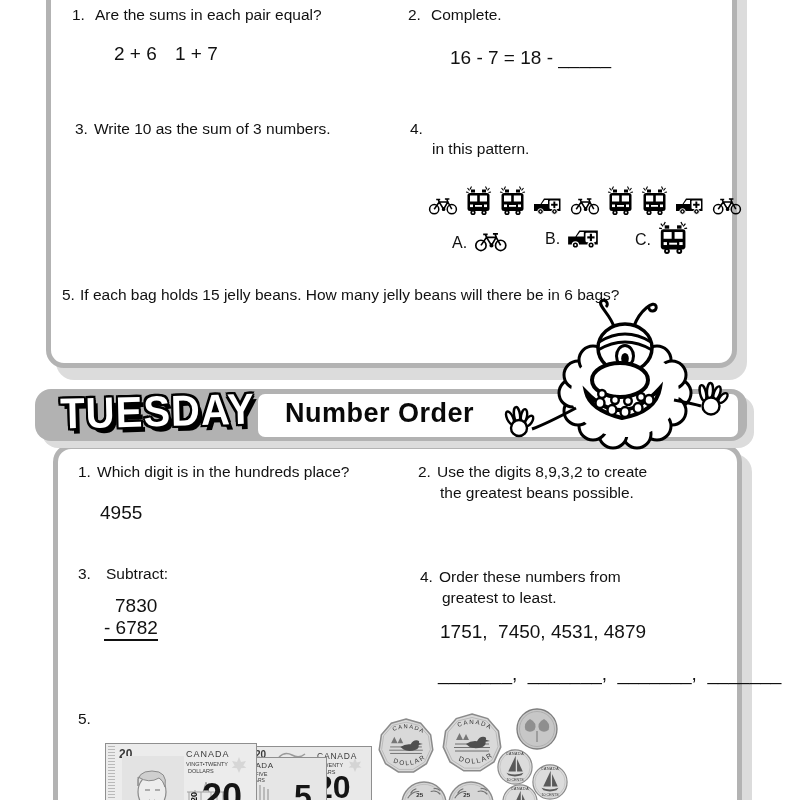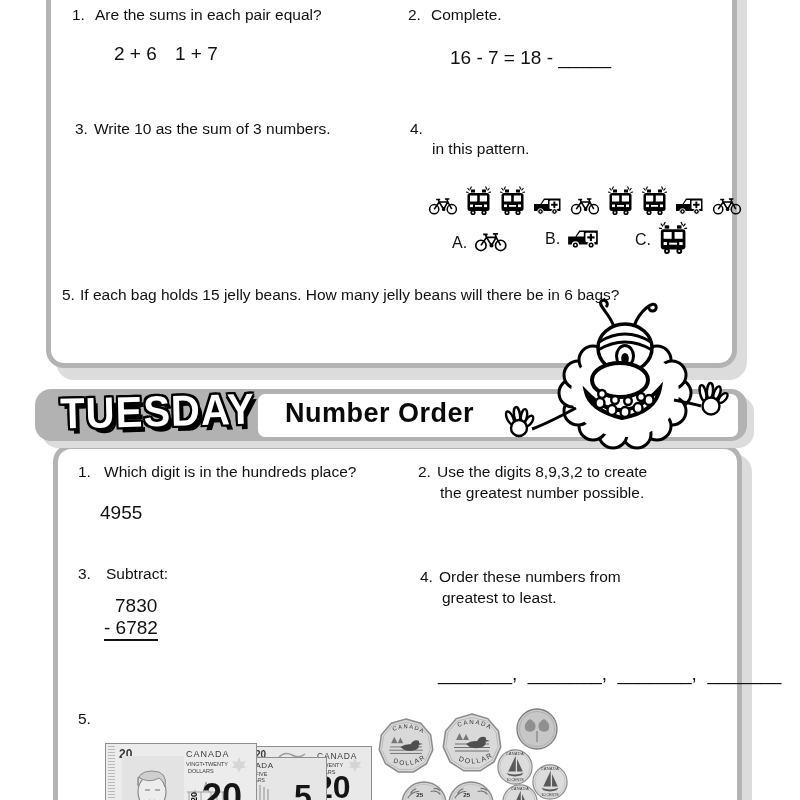--- a/index.html
+++ b/index.html
@@ -303,35 +303,36 @@
           <ellipse cx="117" cy="104" rx="3.8" ry="4"></ellipse>
         <ellipse cx="130" cy="105" rx="3.8" ry="4"></ellipse>
           <ellipse cx="143" cy="101" rx="3.8" ry="4"></ellipse>
       </g>
     </svg>
   </div>
 
   <div class="box" style="left:53px;top:444px;width:679px;height:420px;box-shadow:10px 10px 0 #dcdcdc;z-index:2"></div>
 
   <span class="t" style="left:78px;top:462px;z-index:5">1.</span>
-  <span class="t" style="left:104px;top:462px;z-index:5">Which digit is in the hundreds place?</span>
+  <span class="t" style="left:97px;top:462px;z-index:5">Which digit is in the hundreds place?</span>
   <span class="t expr" style="left:100px;top:503px;z-index:5">4955</span>
 
   <span class="t" style="left:418px;top:462px;z-index:5">2.</span>
   <span class="t" style="left:437px;top:462px;z-index:5">Use the digits 8,9,3,2 to create</span>
-  <span class="t" style="left:440px;top:483px;z-index:5">the greatest number possible.</span>
+  <span class="t" style="left:440px;top:483px;z-index:5">the greatest beans possible.</span>
 
   <span class="t" style="left:78px;top:564px;z-index:5">3.</span>
   <span class="t" style="left:106px;top:564px;z-index:5">Subtract:</span>
   <span class="t expr" style="left:115px;top:596px;z-index:5">7830</span>
   <span class="t expr" style="left:104px;top:618px;z-index:5"><span class="underlined">- 6782</span></span>
 
   <span class="t" style="left:420px;top:567px;z-index:5">4.</span>
   <span class="t" style="left:439px;top:567px;z-index:5">Order these numbers from</span>
   <span class="t" style="left:442px;top:588px;z-index:5">greatest to least.</span>
+  <span class="t expr" style="left:440px;top:622px;z-index:5">1751,  7450, 4531, 4879</span>
   <span class="t expr" style="left:438px;top:664px;z-index:5">_______,  _______,  _______,  _______</span>
 
   <span class="t" style="left:78px;top:709px;z-index:5">5.</span>
 
   <div class="bill" style="left:250px;top:746px;width:120px;height:92px;background:#e9e9e9;z-index:6">
     <span class="small" style="left:4px;top:2px;font-size:10px;font-weight:bold">20</span>
     <svg style="position:absolute;left:26px;top:3px" width="30" height="10" viewBox="0 0 30 10">
         <path d="M2,7 Q8,1 15,5 Q22,9 28,4" fill="none" stroke="#9a9a9a" stroke-width="1.5"></path>
       </svg>
     <span class="small" style="left:66px;top:4px;font-size:8.5px;letter-spacing:0.8px">CANADA</span>

